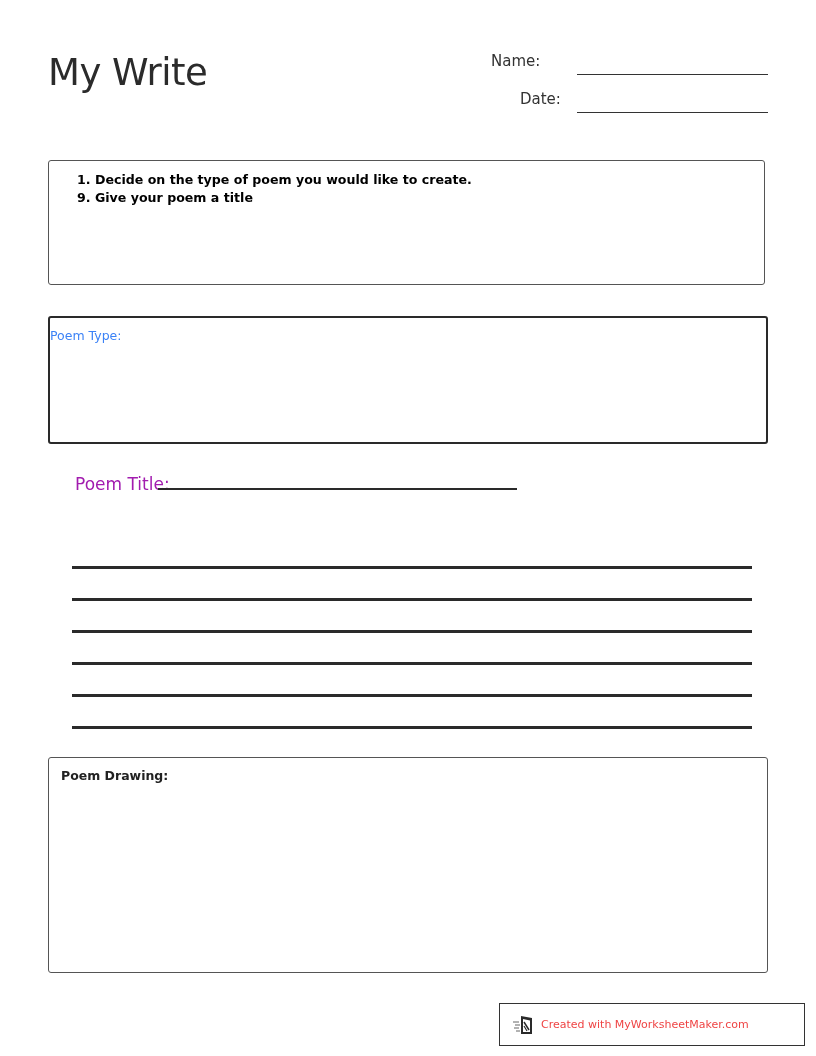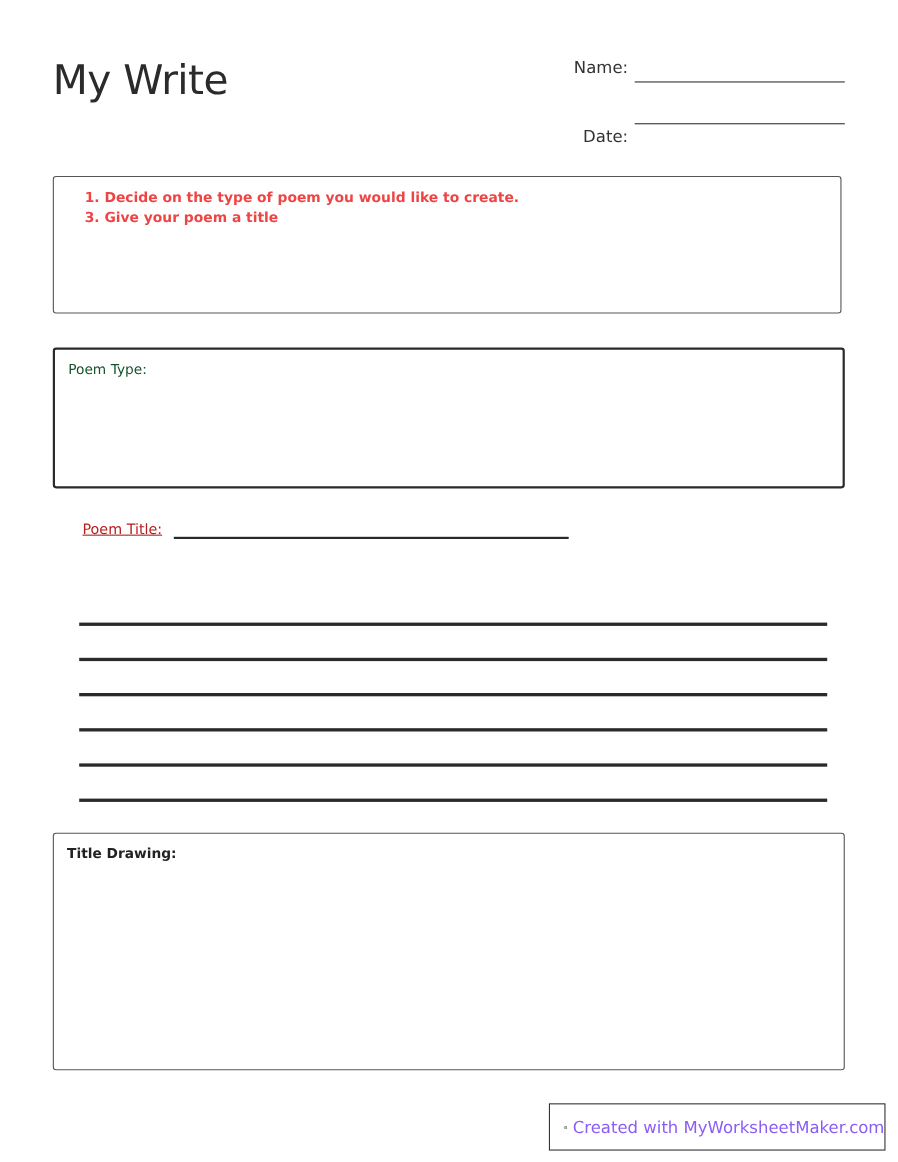--- a/index.html
+++ b/index.html
@@ -6,98 +6,98 @@
     body {
       width: 816px; height: 1056px; position: relative; overflow: hidden;
       font-family: "DejaVu Sans", sans-serif; color: #222;
     }
     .abs { position: absolute; }
     .title {
       left: 48px; top: 50px; font-size: 37px; font-weight: normal; color: #2b2b2b;
       letter-spacing: -0.5px; margin: 0; line-height: 46px;
     }
     .field-label {
-      font-size: 15px; color: #333; text-align: right; width: 80px;
+      font-size: 15px; color: #333; width: 80px;
     }
     .field-line {
       height: 0; border-bottom: 1.5px solid #333;
     }
     .instructions {
       left: 48px; top: 160px; width: 717px; height: 125px;
       border: 1px solid #555; border-radius: 3px; box-sizing: border-box;
       padding: 10px 0 0 28px;
     }
     .instructions ol {
       margin: 0; padding: 0; list-style: none;
     }
     .instructions li {
-      font-size: 12.6px; font-weight: bold; color: #ef4444; line-height: 18.2px;
+      font-size: 12.6px; font-weight: bold; color: #000000; line-height: 18.2px;
       white-space: nowrap;
     }
     .type-box {
       left: 48px; top: 316px; width: 720px; height: 128px;
       border: 2px solid #2a2a2a; border-radius: 3px; box-sizing: border-box;
     }
     .type-label {
-      position: absolute; left: 12px; top: 10px; font-size: 12.5px; color: #14532d;
+      position: absolute; left: 0; top: 10px; font-size: 12.5px; color: #3b82f6;
     }
-    .ptitle-label { left: 75px; top: 474px; font-size: 13px; color: #b91c1c; text-decoration: underline; }
+    .ptitle-label { left: 75px; top: 474px; font-size: 17px; color: #a21caf; }
     .ptitle-line { left: 158px; top: 488px; width: 359px; border-bottom: 2.5px solid #2a2a2a; height: 0; }
     .write-line {
       left: 72px; width: 680px; height: 0; border-bottom: 3px solid #2a2a2a;
     }
     .drawing-box {
       left: 48px; top: 757px; width: 720px; height: 216px;
       border: 1px solid #555; border-radius: 3px; box-sizing: border-box;
     }
     .drawing-label {
       position: absolute; left: 12px; top: 10px; font-size: 12.5px; font-weight: bold; color: #222;
     }
     .footer-badge {
       left: 499px; top: 1003px; width: 306px; height: 43px;
       border: 1px solid #333; box-sizing: border-box;
       display: flex; align-items: center; padding-left: 12px;
     }
     .footer-badge .logo { width: 24px; height: 22px; margin-right: 5px; }
-    .footer-text { font-size: 15px; color: #8b5cf6; white-space: nowrap; }
+    .footer-text { font-size: 11px; color: #ef4444; white-space: nowrap; }
   </style>
 </head>
 <body>
 
 <h1 class="abs title">My Write</h1>
 
 <div class="abs field-label" style="left:491px; top:52px;">Name:</div>
 <div class="abs field-line" style="left:577px; top:74px; width:191px;"></div>
 
-<div class="abs field-label" style="left:491px; top:90px;margin-top:25px;">Date:</div>
+<div class="abs field-label" style="left:520px; top:90px;">Date:</div>
 <div class="abs field-line" style="left:577px; top:112px; width:191px;"></div>
 
 <div class="abs instructions">
   <ol>
     <li>1. Decide on the type of poem you would like to create.</li>
-    <li>3. Give your poem a title</li>
+    <li>9. Give your poem a title</li>
   </ol>
 </div>
 
 <div class="abs type-box">
   <span class="type-label">Poem Type:</span>
 </div>
 
 <div class="abs ptitle-label">Poem Title:</div>
 <div class="abs ptitle-line"></div>
 
 <div class="abs write-line" style="top:566px;"></div>
 <div class="abs write-line" style="top:598px;"></div>
 <div class="abs write-line" style="top:630px;"></div>
 <div class="abs write-line" style="top:662px;"></div>
 <div class="abs write-line" style="top:694px;"></div>
 <div class="abs write-line" style="top:726px;"></div>
 
 <div class="abs drawing-box">
-  <span class="drawing-label">Title Drawing:</span>
+  <span class="drawing-label">Poem Drawing:</span>
 </div>
 
 <div class="abs footer-badge">
   <svg class="logo" viewBox="0 0 24 22">
     <line x1="1" y1="8" x2="7" y2="8" stroke="#666" stroke-width="1"></line>
     <line x1="3" y1="11" x2="8" y2="11" stroke="#666" stroke-width="1"></line>
     <line x1="2" y1="14" x2="7" y2="14" stroke="#666" stroke-width="1"></line>
     <line x1="4" y1="17" x2="8" y2="17" stroke="#666" stroke-width="1"></line>
     <path d="M9 2 L20 4 L20 20 L9 20 Z" fill="#2a2a2a"></path>
     <path d="M11 5 L18 6.5 L18 18 L11 18 Z" fill="#fff"></path>

